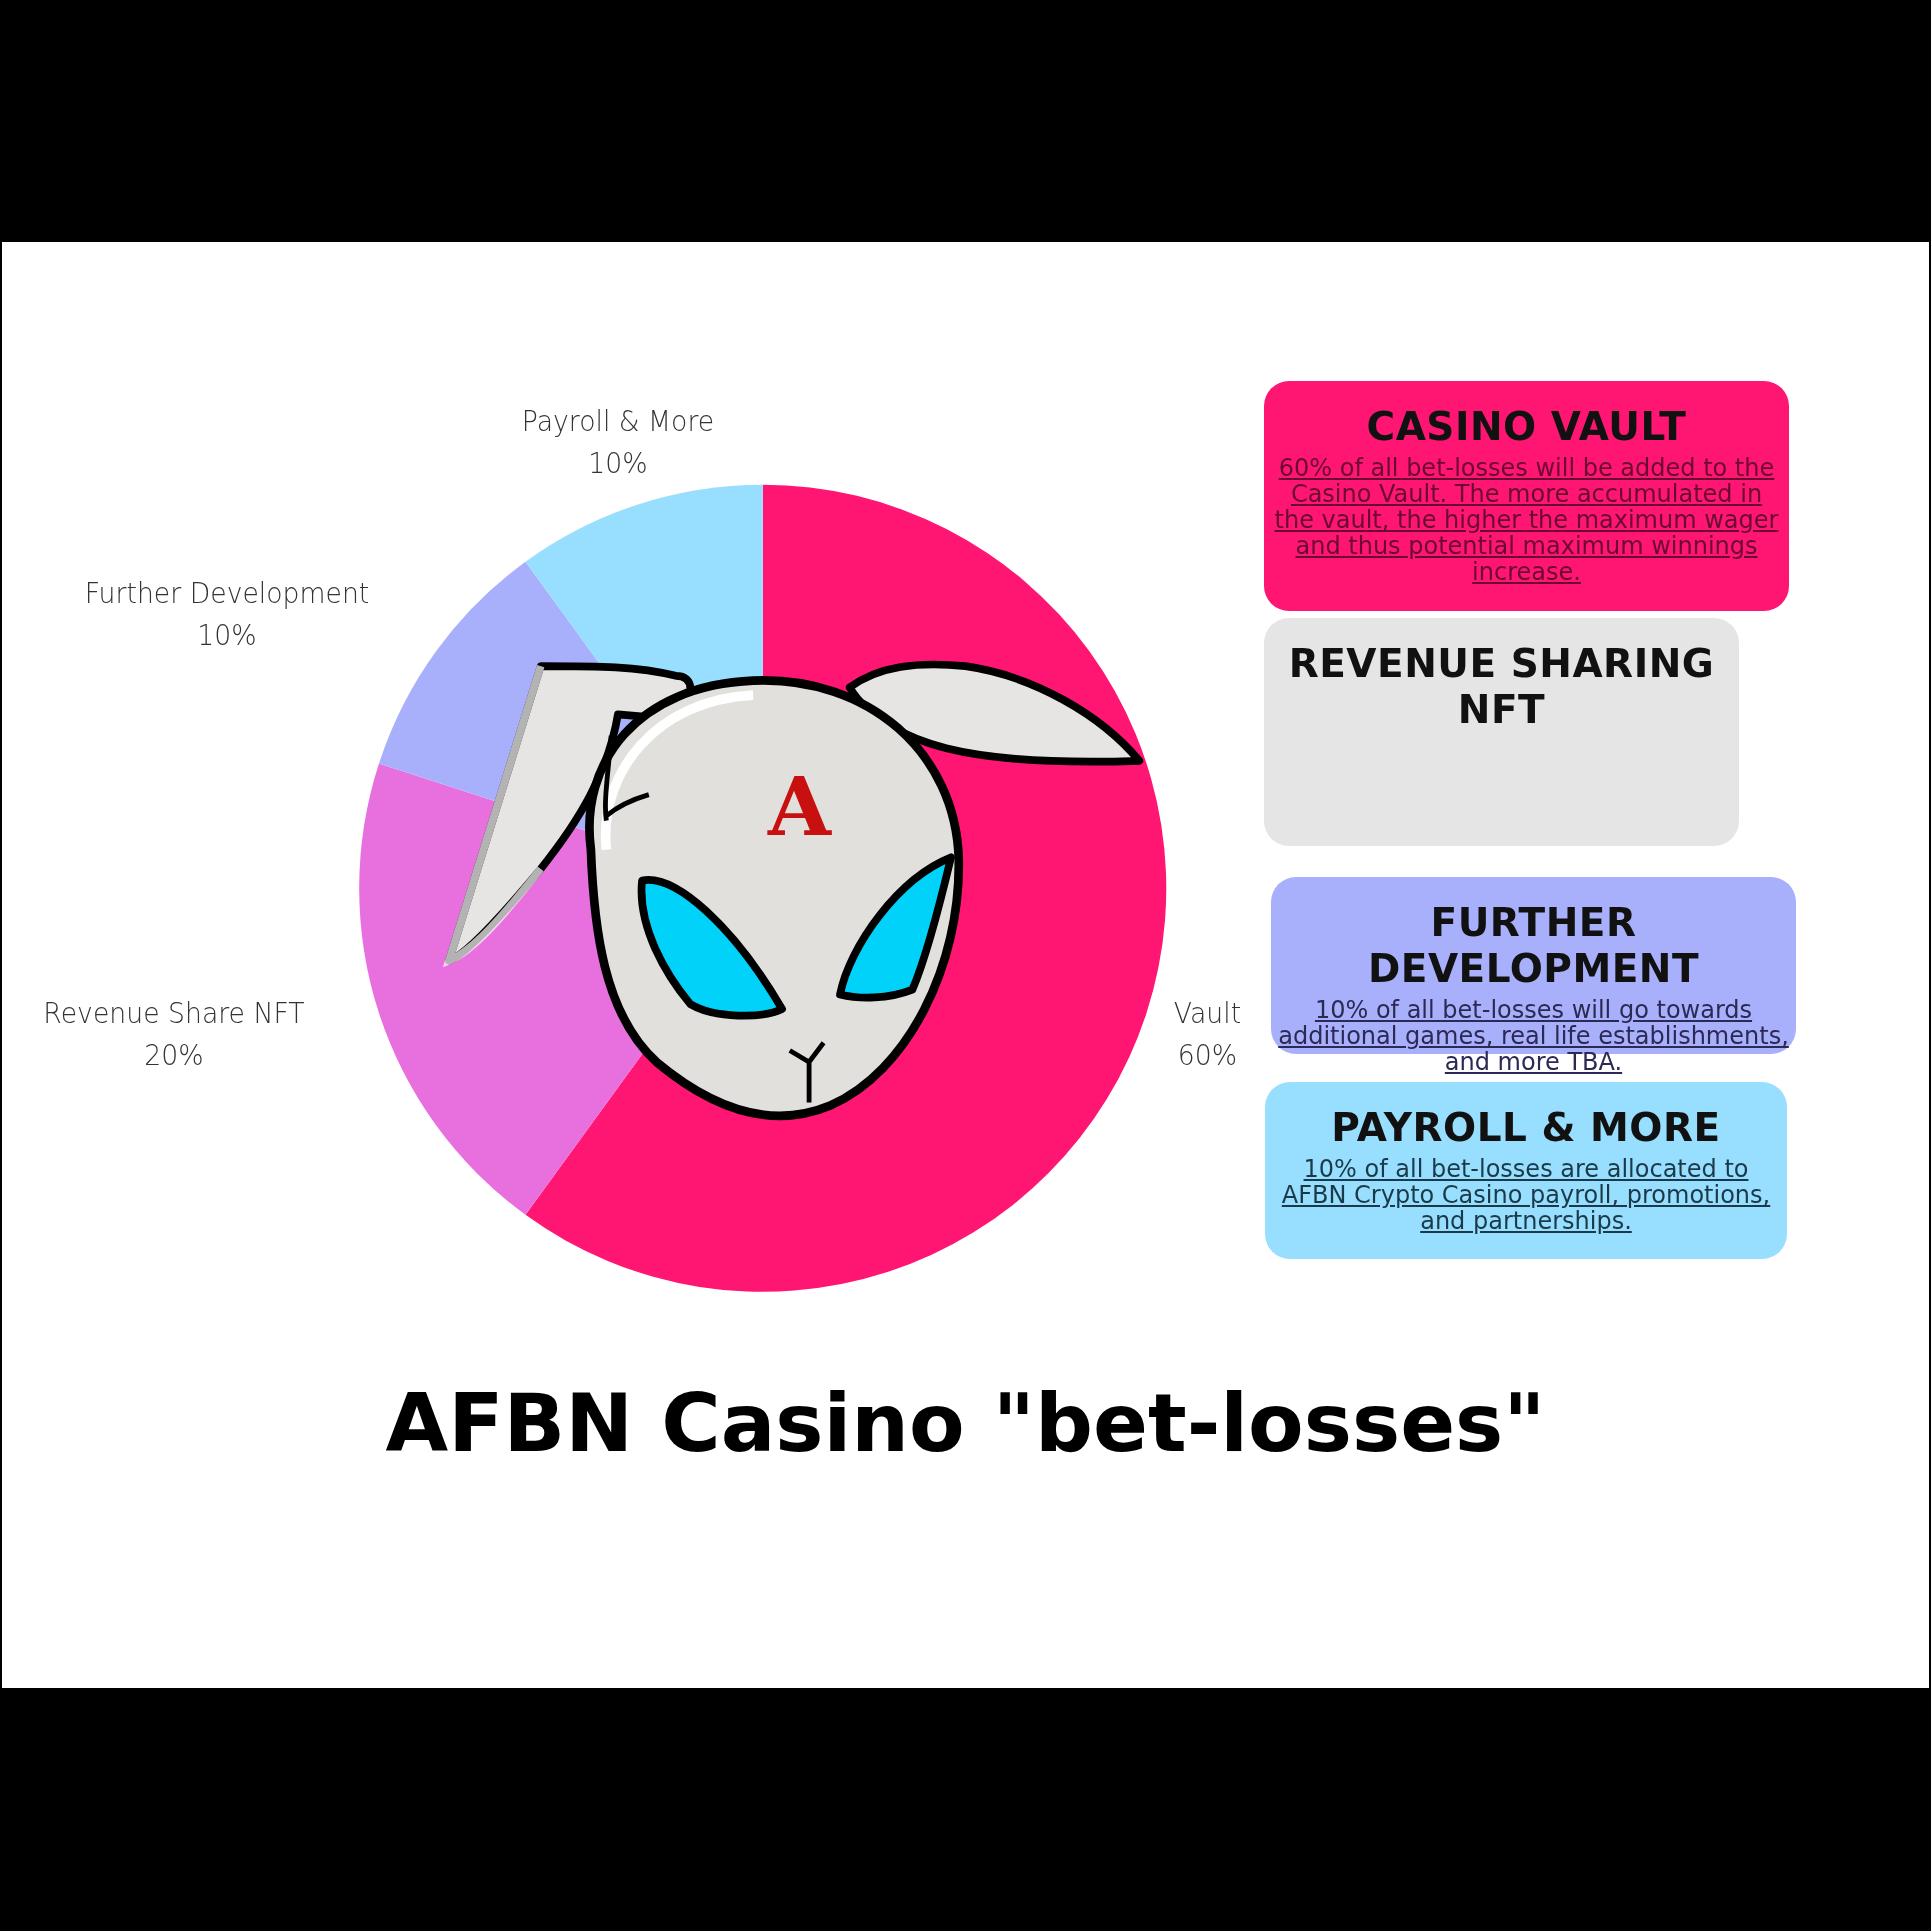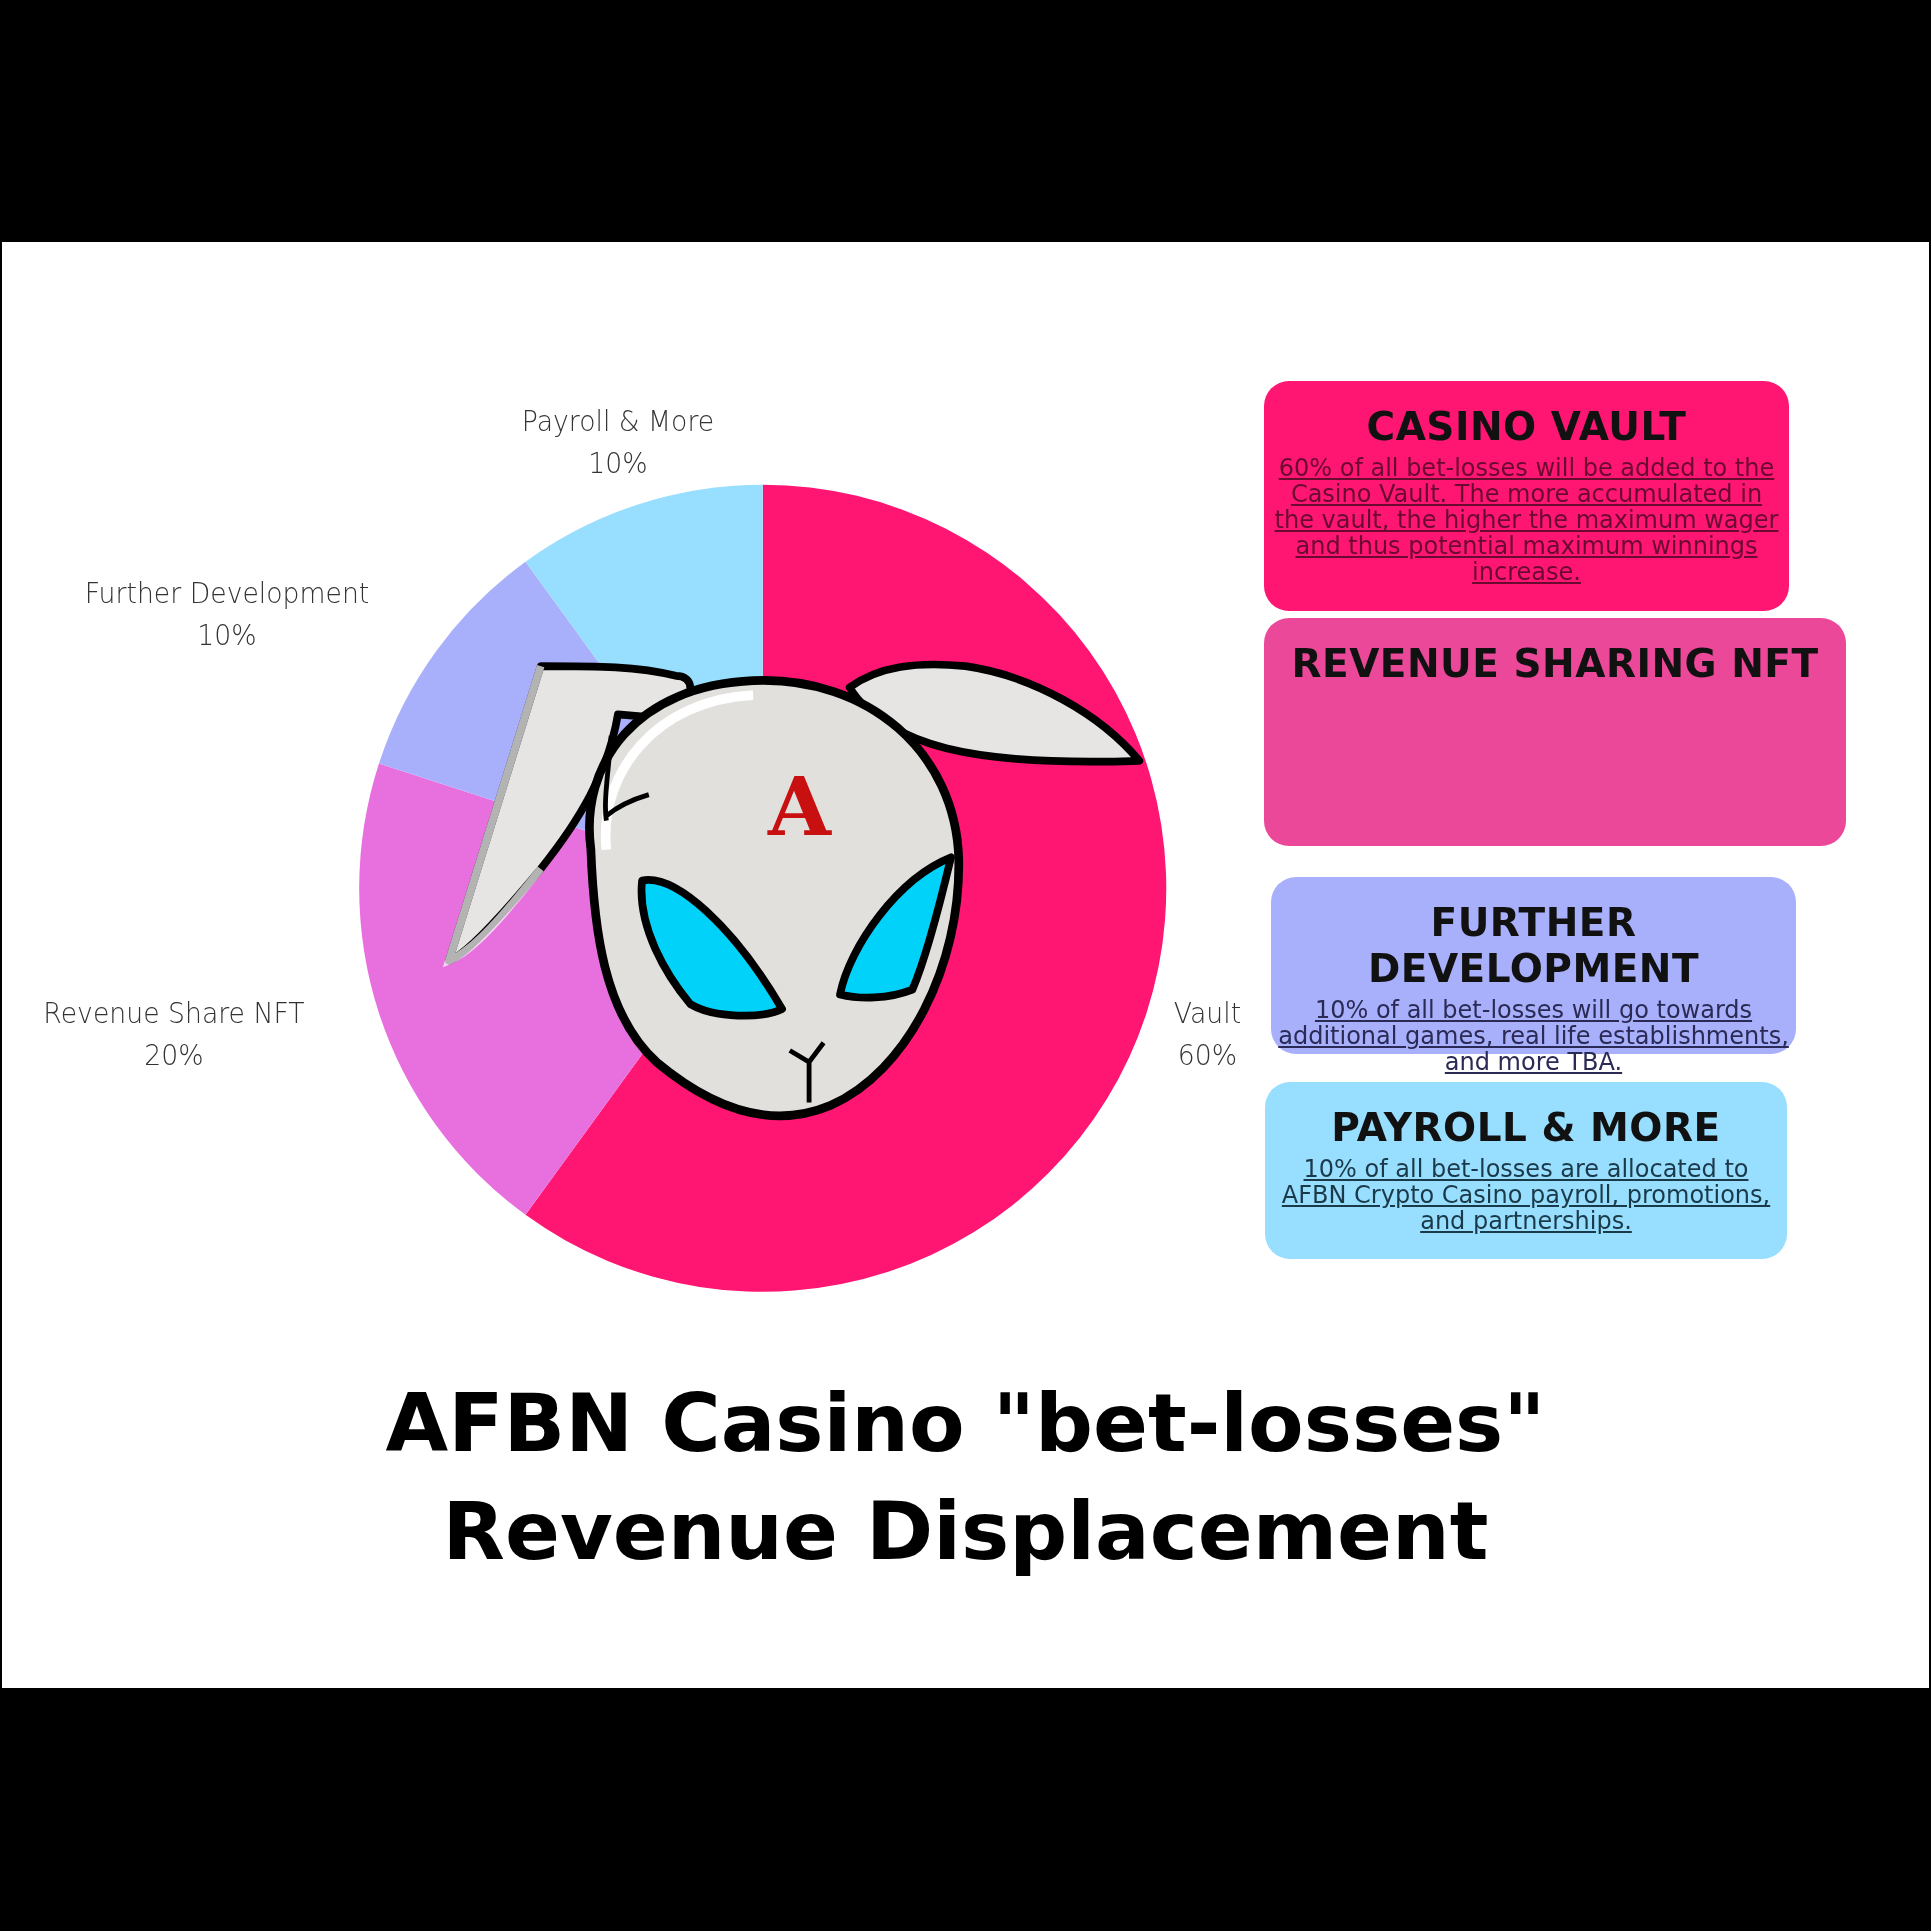--- a/index.html
+++ b/index.html
@@ -67,29 +67,28 @@
 </div>
 <div class="slice-label" style="left:1159px; top:992px; width:97px;">
   <div>Vault</div>
   <div>60%</div>
 </div>
 
 <div class="info-box" style="left:1264px; top:381px; width:525px; height:230px; background:#FF1572;">
   <div class="info-title">CASINO VAULT</div>
   <div class="info-body" style="color:#6a0a30;">60% of all bet-losses will be added to the Casino Vault. The more accumulated in the vault, the higher the maximum wager and thus potential maximum winnings increase.</div>
 </div>
-<div class="info-box" style="left:1264px; top:618px; width:582px; height:228px; background:#ec4899;">
+<div class="info-box" style="left:1264px; top:618px; width:475px; height:228px; background:#e5e5e5;">
   <div class="info-title">REVENUE SHARING NFT</div>
 </div>
 <div class="info-box" style="left:1271px; top:877px; width:525px; height:177px; background:#A9B0FB;">
   <div class="info-title">FURTHER DEVELOPMENT</div>
   <div class="info-body" style="color:#2a2a55;">10% of all bet-losses will go towards additional games, real life establishments, and more TBA.</div>
 </div>
 <div class="info-box" style="left:1265px; top:1082px; width:522px; height:177px; background:#98DEFE;">
   <div class="info-title">PAYROLL &amp; MORE</div>
   <div class="info-body" style="color:#1a3a4a;">10% of all bet-losses are allocated to AFBN Crypto Casino payroll, promotions, and partnerships.</div>
 </div>
 
 <div class="title">
   <span>AFBN Casino "bet-losses"</span>
-  <span>Revenue Displacement</span>
 </div>
 
 
 </body></html>

